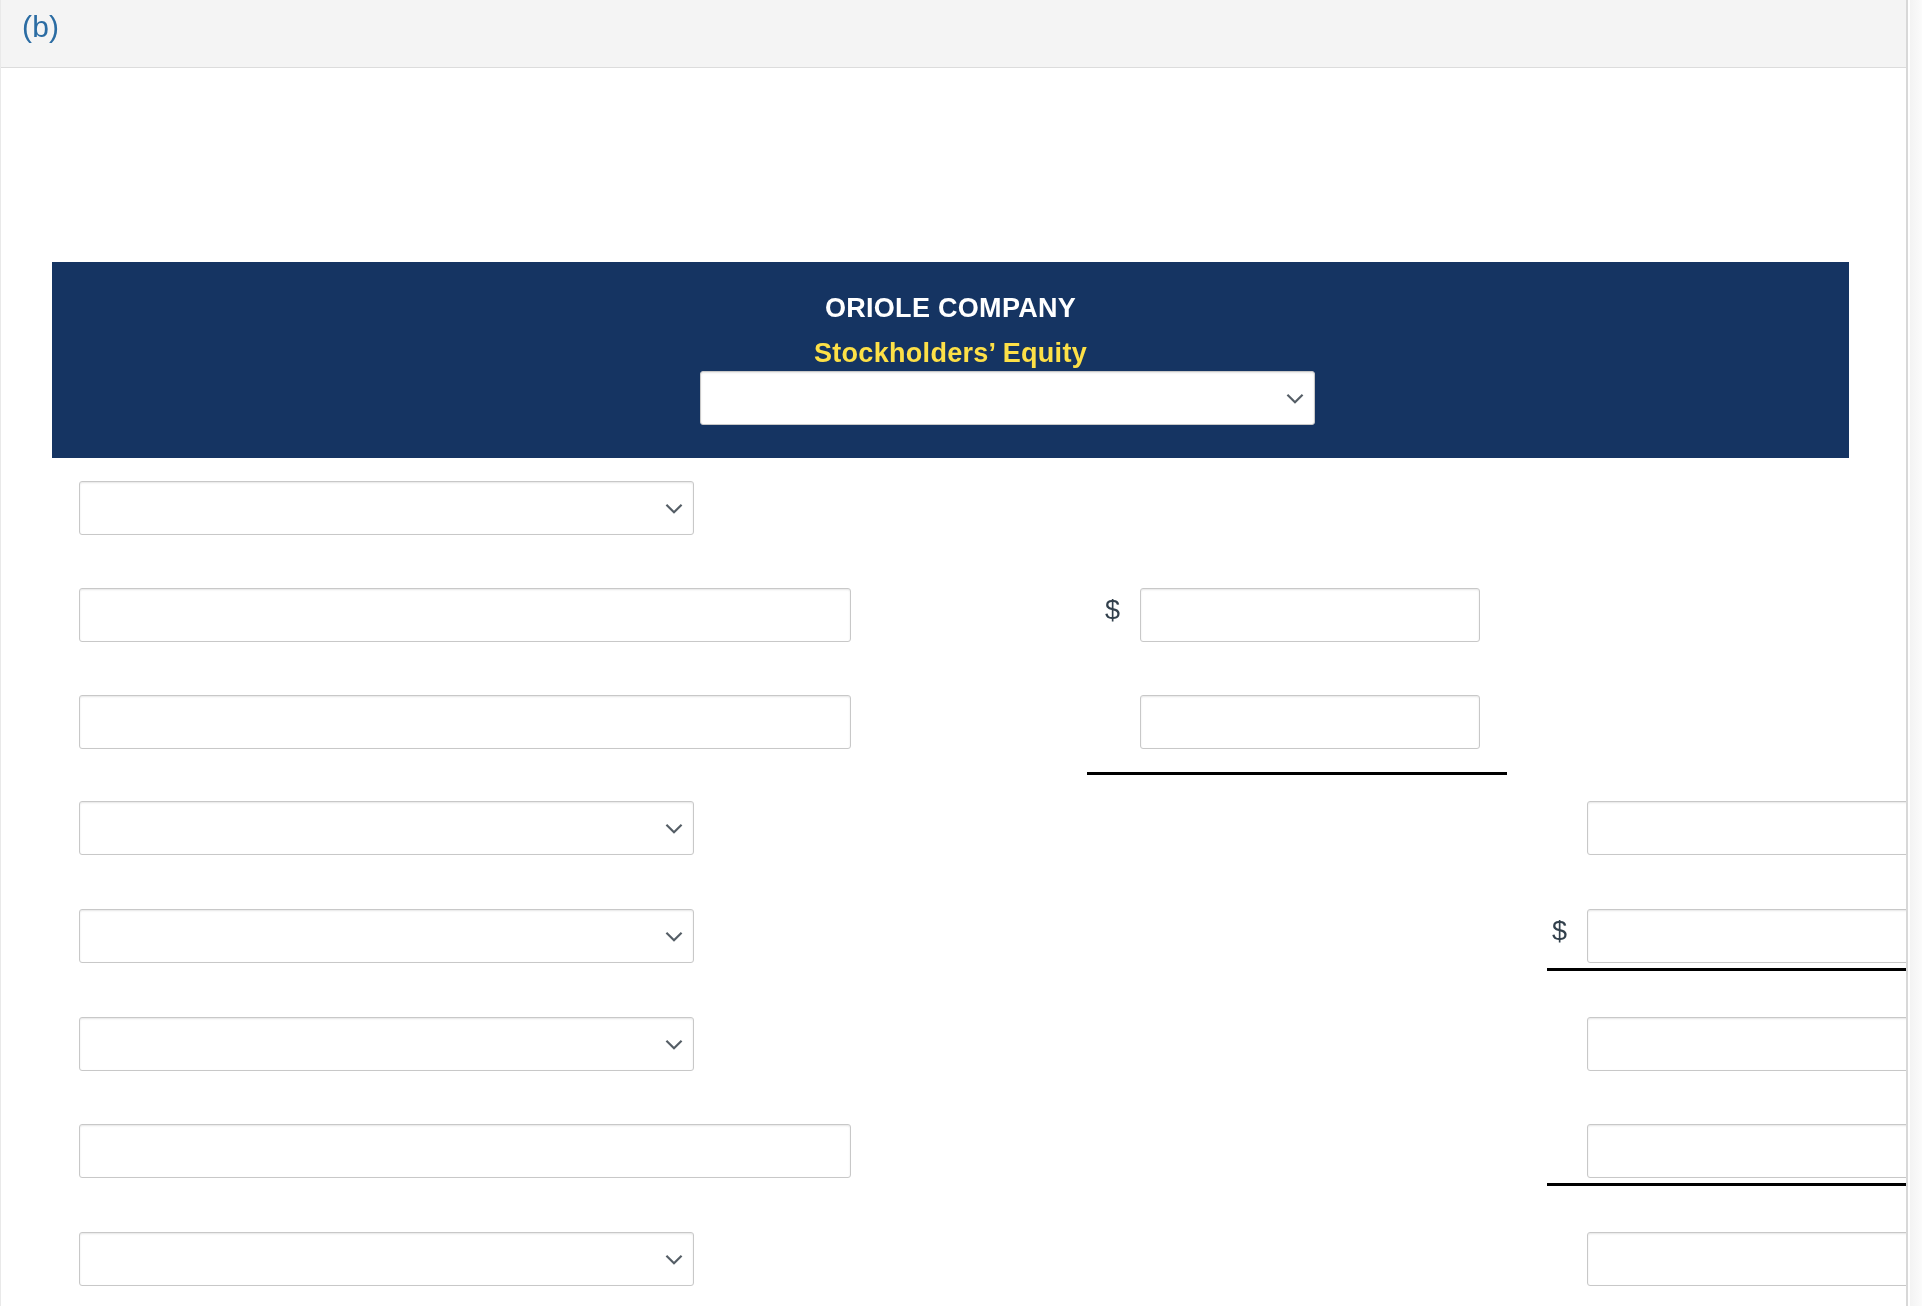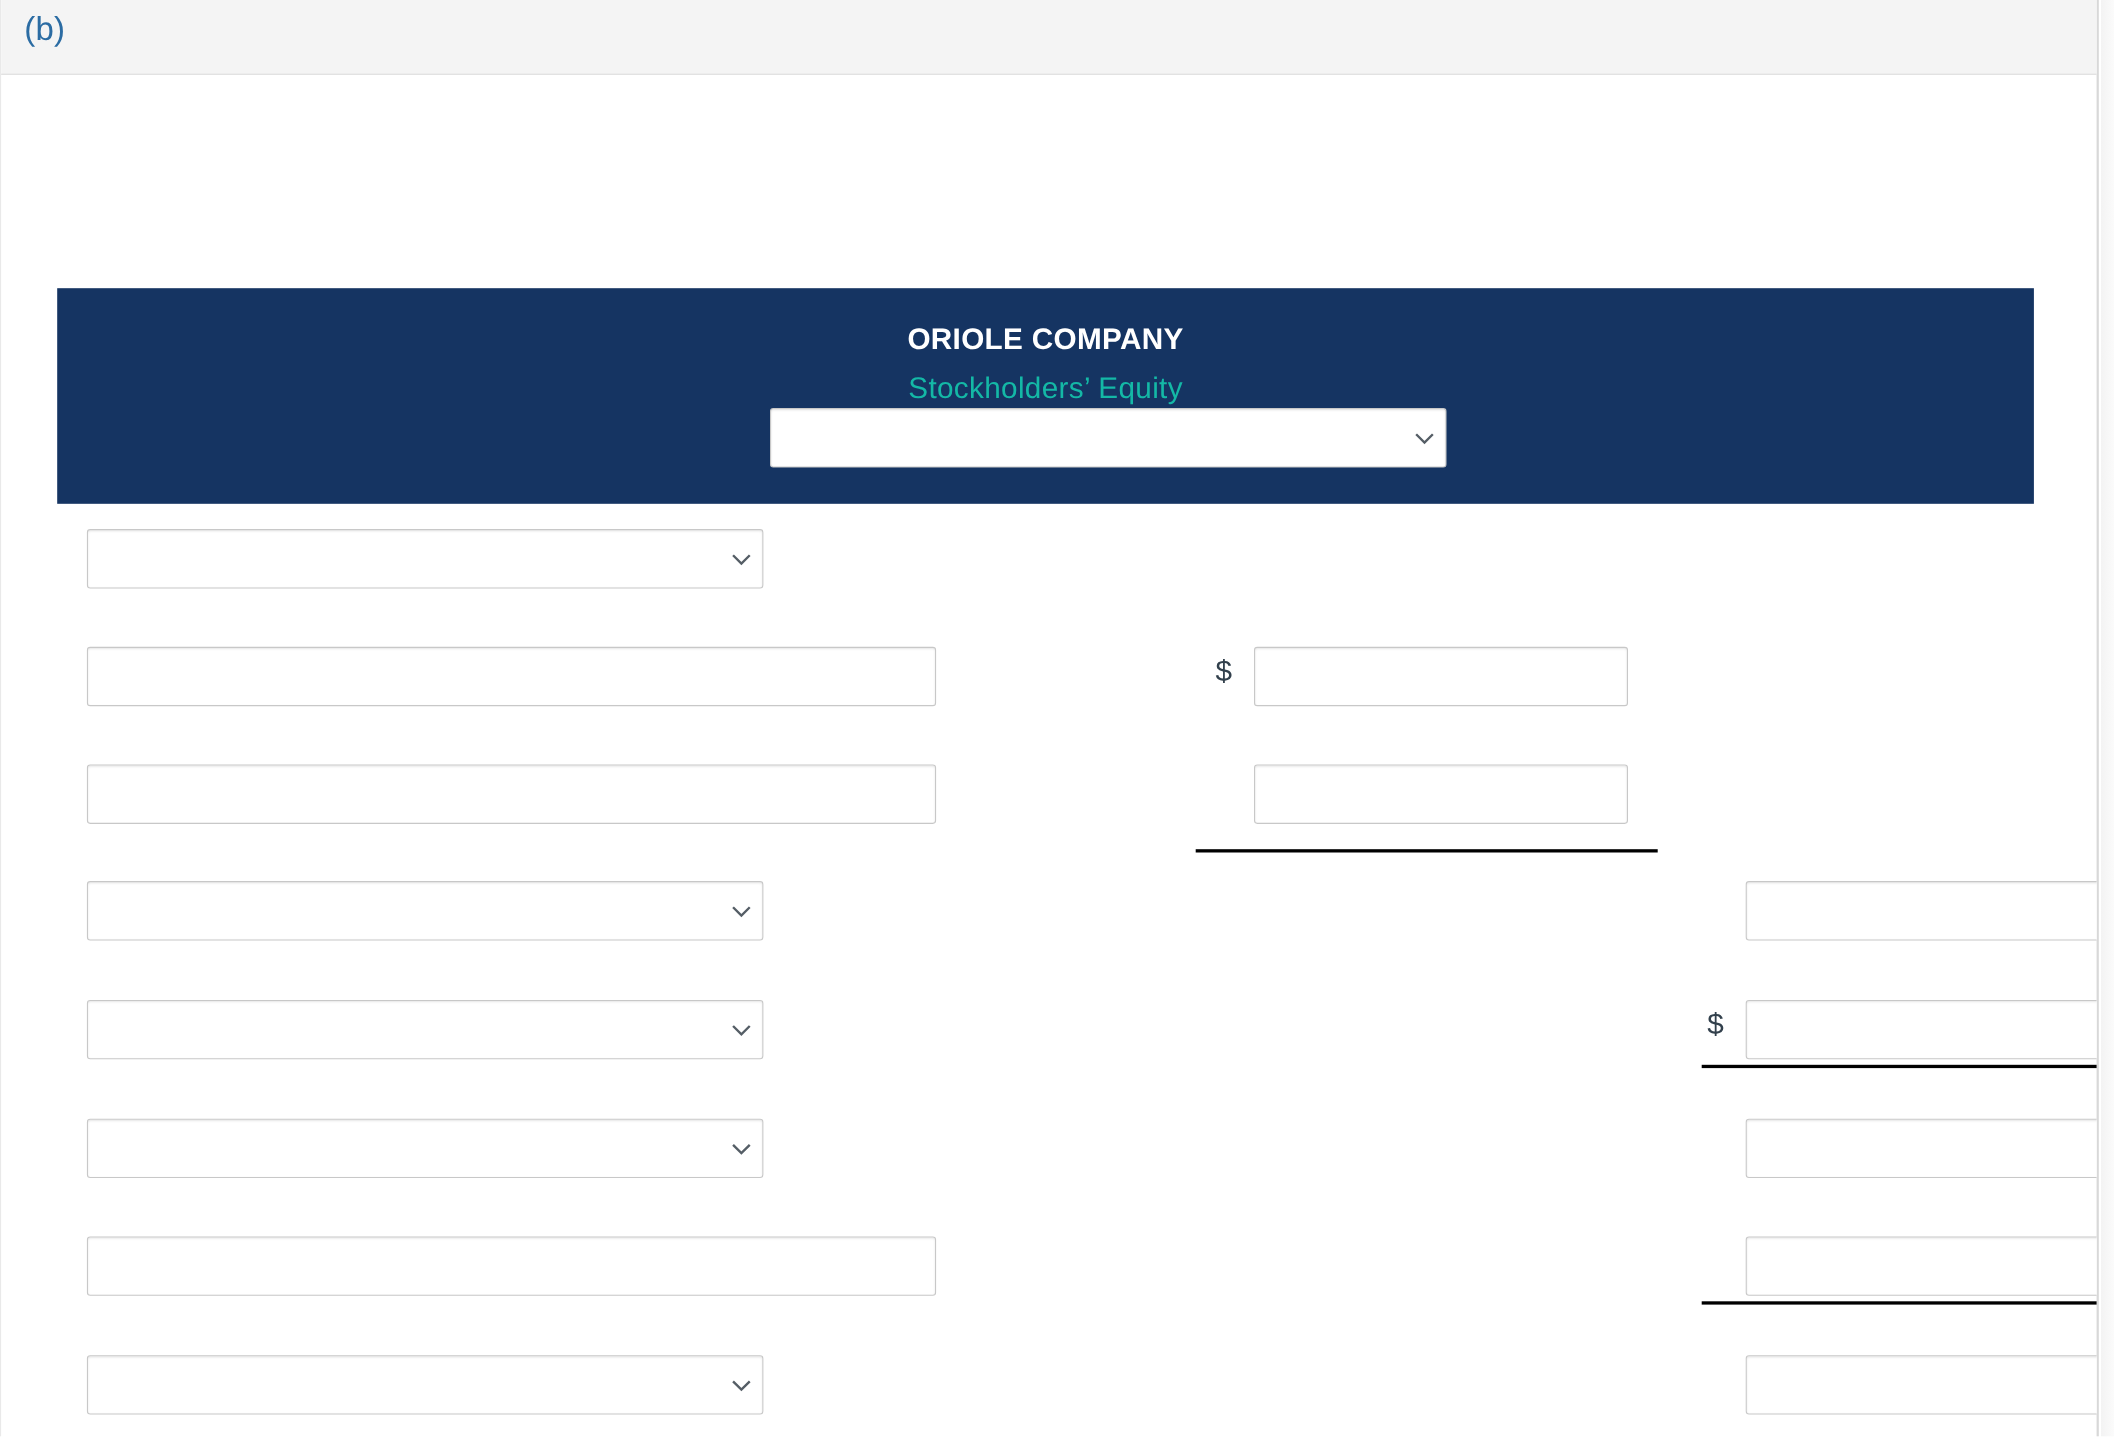--- a/index.html
+++ b/index.html
@@ -80,22 +80,22 @@
   }
   .stmt-title {
     color: #ffffff;
     font-weight: bold;
     font-size: 27px;
     letter-spacing: 0.3px;
     margin-top: 24px;
     line-height: 45px;
   }
   .stmt-subtitle {
-    color: #14b8a6;
-    font-weight: normal;
+    color: #fde047;
+    font-weight: bold;
     font-size: 27px;
     letter-spacing: 0.3px;
     line-height: 45px;
   }
 
   
   .ctl {
     position: absolute;
     background: #ffffff;
     border: 1px solid #c8c8c8;

